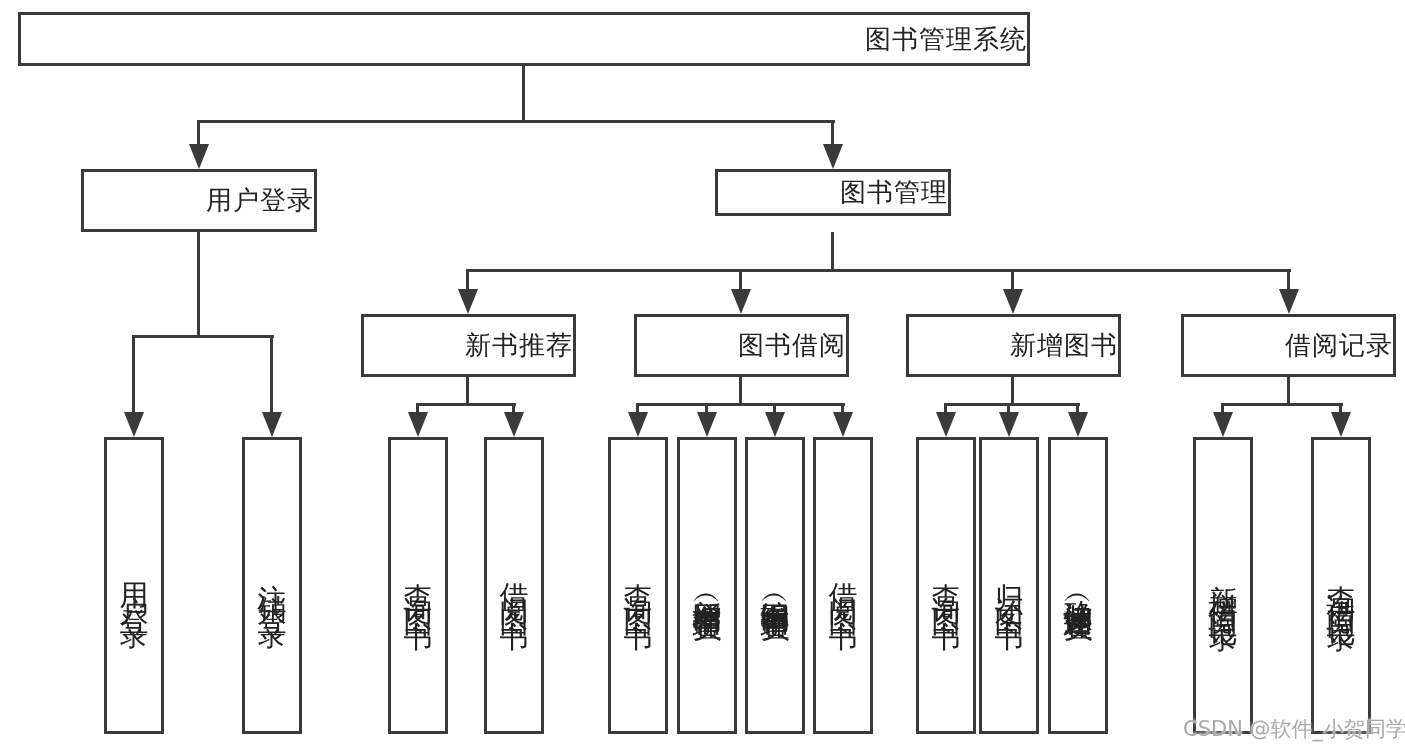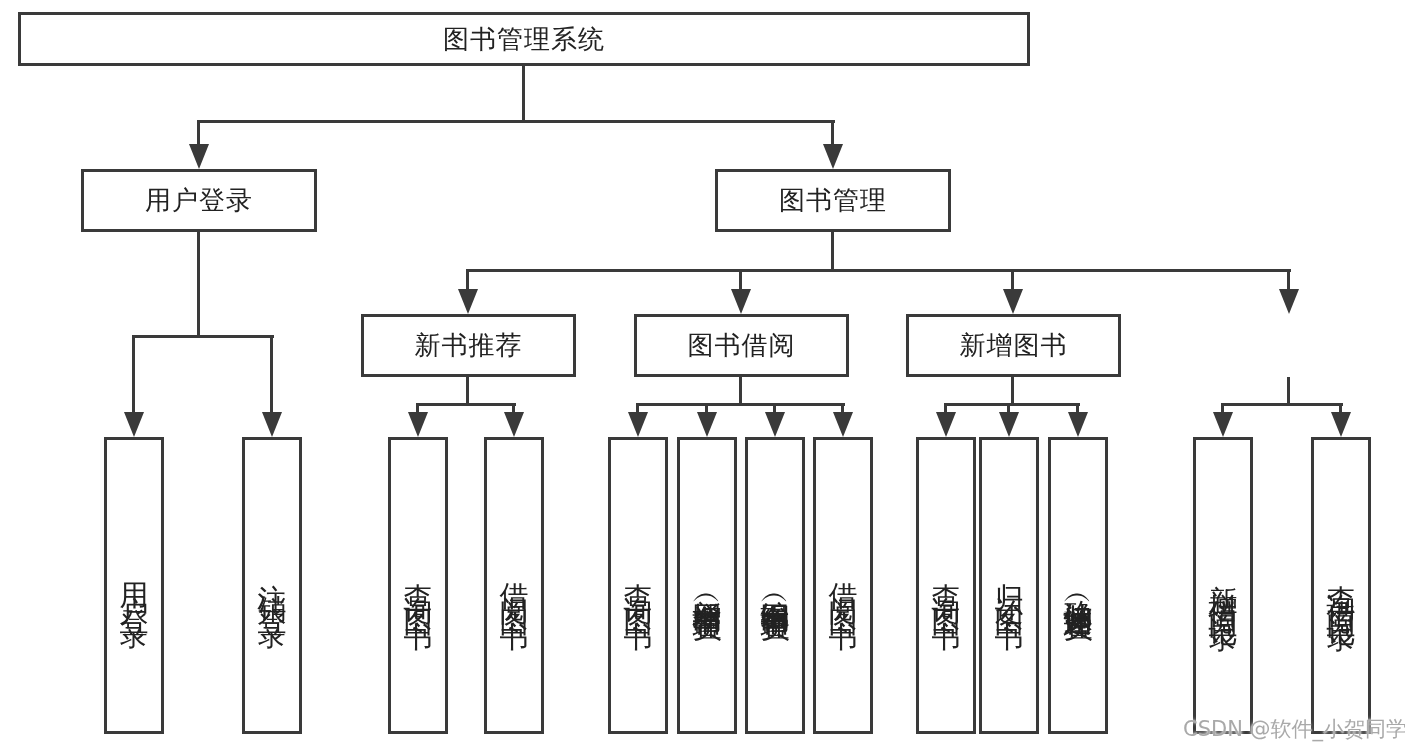--- a/index.html
+++ b/index.html
@@ -15,21 +15,21 @@
   }
   .box {
     position: absolute;
     background: #ffffff;
     border: 3px solid #3a3a3a;
     display: flex;
     align-items: center;
     justify-content: center;
     text-align: center;
   }
-  .box.h { font-size: 26px; letter-spacing: 1px; }
+  .box.h { font-size: 26px; letter-spacing: 1px; justify-content: flex-end; }
   .box.v { font-size: 29px; }
   .box.v .lbl {
     writing-mode: vertical-rl;
     text-orientation: mixed;
     line-height: 1;
     white-space: nowrap;
   }
   .ls-l { letter-spacing: 13px; }
   .ls-m { letter-spacing: 8px; }
   .ls-s { letter-spacing: 2px; }
@@ -65,21 +65,21 @@
   <div class="vl" style="left:522px; top:66px; height:57px;"></div>
   <div class="hl" style="left:197px; top:120px; width:638px;"></div>
   <div class="vl" style="left:197px; top:120px; height:26px;"></div>
   <div class="arrow" style="left:189px; top:144px;"></div>
   <div class="vl" style="left:831px; top:120px; height:26px;"></div>
   <div class="arrow" style="left:823px; top:144px;"></div>
 
   <div class="box h" style="left:81px; top:169px; width:236px; height:63px;">
     <span class="lbl">用户登录</span>
   </div>
-  <div class="box h" style="left:715px; top:169px; width:236px; height:63px;font-family:Liberation Serif, serif;">
+  <div class="box h" style="left:715px; top:169px; width:236px; height:47px;font-family:Liberation Serif, serif;">
     <span class="lbl">图书管理</span>
   </div>
 
   <div class="vl" style="left:197px; top:232px; height:106px;"></div>
   <div class="hl" style="left:132px; top:335px; width:142px;"></div>
   <div class="vl" style="left:132px; top:335px; height:81px;"></div>
   <div class="arrow" style="left:124px; top:412px;"></div>
   <div class="vl" style="left:270px; top:335px; height:81px;"></div>
   <div class="arrow" style="left:262px; top:412px;"></div>
 
@@ -95,20 +95,23 @@
   <div class="arrow" style="left:1279px; top:289px;"></div>
 
   <div class="box h" style="left:634px; top:314px; width:215px; height:63px;">
     <span class="lbl">图书借阅</span>
   </div>
   <div class="box h" style="left:361px; top:314px; width:215px; height:63px;">
     <span class="lbl">新书推荐</span>
   </div>
   <div class="box h" style="left:906px; top:314px; width:215px; height:63px;">
     <span class="lbl">新增图书</span>
+  </div>
+  <div class="box h" style="left:1181px; top:314px; width:215px; height:63px;">
+    <span class="lbl">借阅记录</span>
   </div>
 
   <div class="vl" style="left:466px; top:377px; height:29px;"></div>
   <div class="hl" style="left:416px; top:403px; width:100px;"></div>
   <div class="vl" style="left:416px; top:403px; height:10px;"></div>
   <div class="arrow" style="left:408px; top:412px;"></div>
   <div class="vl" style="left:512px; top:403px; height:10px;"></div>
   <div class="arrow" style="left:504px; top:412px;"></div>
 
   <div class="vl" style="left:739px; top:377px; height:29px;"></div>

